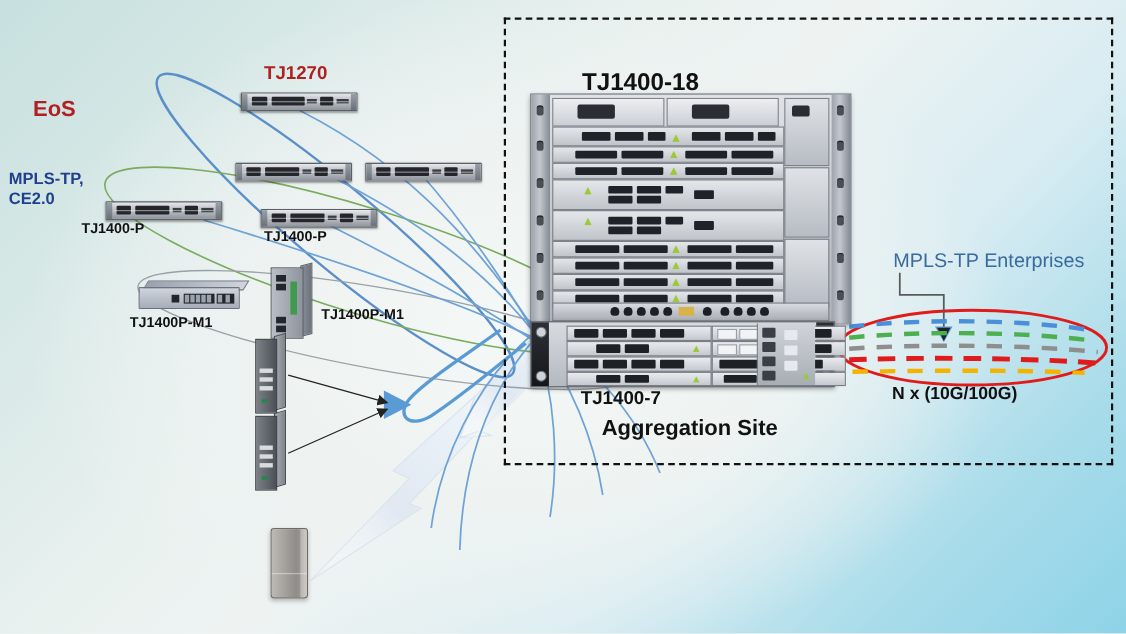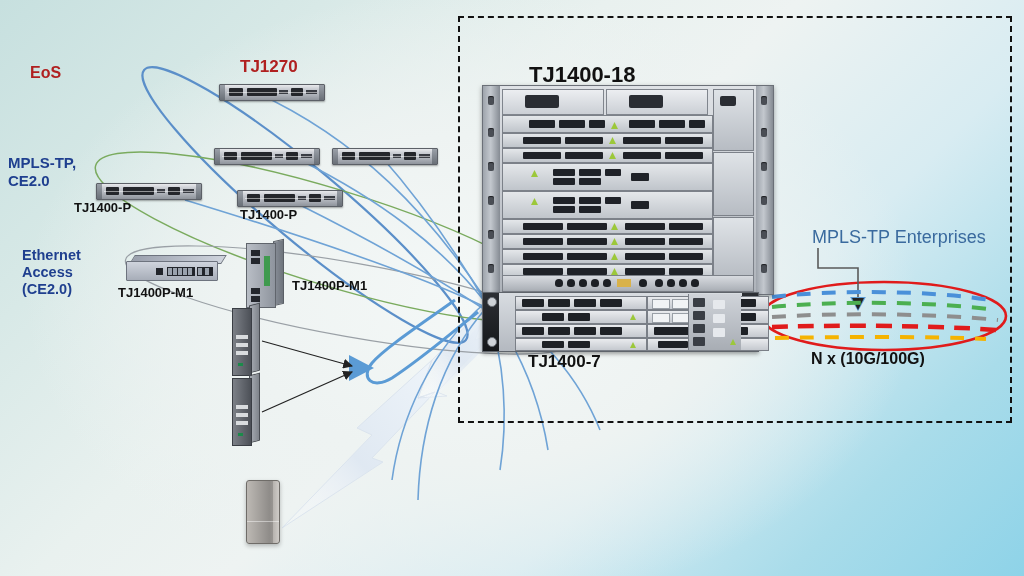--- a/index.html
+++ b/index.html
@@ -16,21 +16,21 @@
   }
   svg.layer{position:absolute;left:0;top:0;width:1024px;height:576px;overflow:visible;}
 
   
   .lbl{position:absolute;white-space:pre;line-height:1.18;}
   .lbl-red{color:#b02020;font-weight:bold;}
   .lbl-navy{color:#1f3f8f;font-weight:bold;}
   .lbl-black{color:#111;font-weight:bold;}
   .lbl-steel{color:#3a6a9e;font-weight:normal;}
 
-  #eos{left:30px;top:64px;font-size:16px;}
+  #eos{left:30px;top:88px;font-size:20px;}
   #tj1270{left:240px;top:57px;font-size:17px;}
   #mplstp{left:8px;top:154px;font-size:15px;text-align:left;}
   #ethacc{left:22px;top:247px;font-size:14.5px;text-align:left;}
   #xgspon{left:22px;top:360px;font-size:14.5px;text-align:left;}
   #fwa{left:46px;top:508px;font-size:14.5px;text-align:center;}
   #tj1400p-a{left:74px;top:200px;font-size:13px;}
   #tj1400p-b{left:240px;top:207px;font-size:13px;}
   #tj1400pm1-a{left:118px;top:285px;font-size:13px;}
   #tj1400pm1-b{left:292px;top:278px;font-size:13px;}
   #tj140018{left:529px;top:62px;font-size:22px;}
@@ -522,26 +522,24 @@
       <span class="sq" style="left:24px;top:20px;background:#e6e9ed;"></span>
       <span class="sq" style="left:24px;top:34px;background:#e6e9ed;"></span>
       <span class="grn" style="right:5px;bottom:5px;"></span>
     </span>
   </div>
 
   <div class="lbl lbl-red" id="eos">EoS</div>
   <div class="lbl lbl-red" id="tj1270">TJ1270</div>
   <div class="lbl lbl-navy" id="mplstp">MPLS-TP,
 CE2.0</div>
-  <div class="lbl lbl-navy" id="ethacc">Ethernet
-Access
-(CE2.0)</div>
 
   <div class="lbl lbl-black" id="tj1400p-a">TJ1400-P</div>
   <div class="lbl lbl-black" id="tj1400p-b">TJ1400-P</div>
   <div class="lbl lbl-black" id="tj1400pm1-a">TJ1400P-M1</div>
   <div class="lbl lbl-black" id="tj1400pm1-b">TJ1400P-M1</div>
   <div class="lbl lbl-black" id="tj140018">TJ1400-18</div>
   <div class="lbl lbl-black" id="tj14007">TJ1400-7</div>
+  <div class="lbl lbl-black" id="aggsite">Aggregation Site</div>
   <div class="lbl lbl-steel" id="pwlabel">MPLS-TP Enterprises</div>
   <div class="lbl lbl-black" id="nx">N x (10G/100G)</div>
 
 </div>
 
 </body></html>

